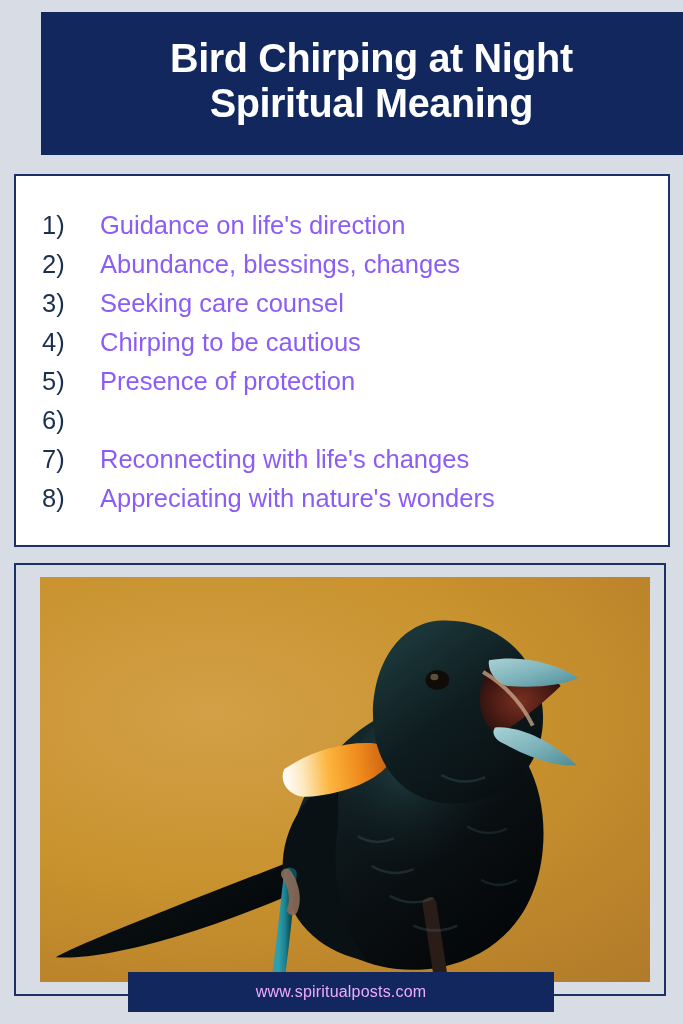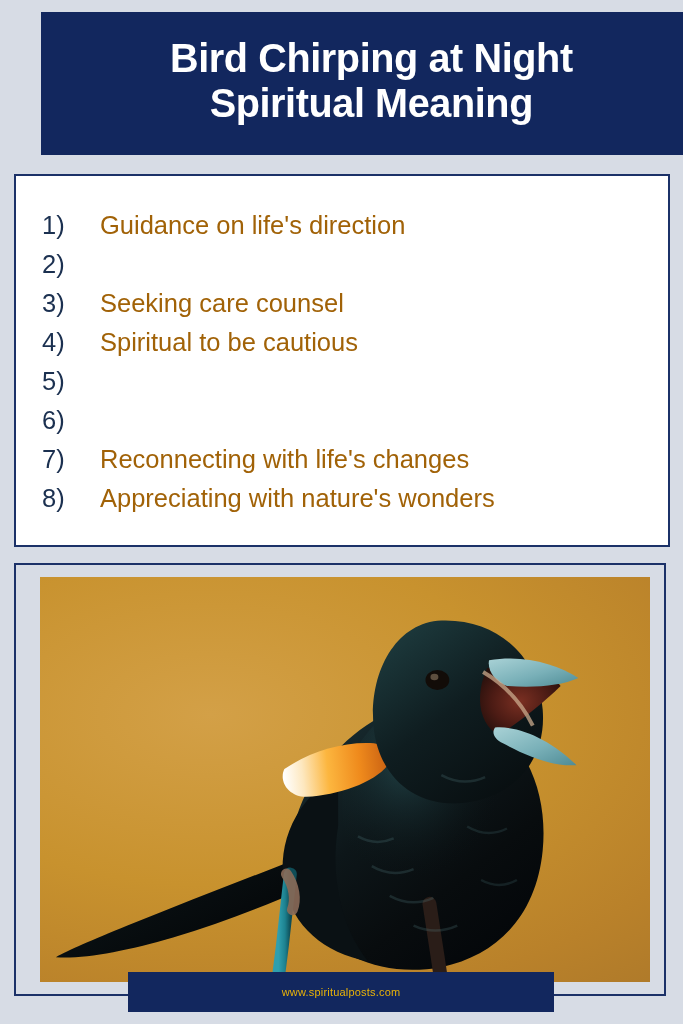--- a/index.html
+++ b/index.html
@@ -71,21 +71,21 @@
     color: #1b3050;
     font-family: "Liberation Sans", sans-serif;
     white-space: nowrap;
   }
   .item-num {
     width: 58px;
     flex: 0 0 58px;
     color: #1b3050;
   }
   .item-text {
-    color: #a16207;
+    color: #8b5cf6;
   }
 
   
   .photo-box {
     position: absolute;
     left: 14px;
     top: 563px;
     width: 652px;
     height: 433px;
     border: 2px solid #1b3168;
@@ -116,22 +116,22 @@
     left: 128px;
     top: 972px;
     width: 426px;
     height: 40px;
     background: #12275e;
     display: flex;
     align-items: center;
     justify-content: center;
   }
   .footer-text {
-    color: #eab308;
-    font-size: 11px;
+    color: #f0abfc;
+    font-size: 16px;
     font-family: "Liberation Sans", sans-serif;
     letter-spacing: 0.2px;
   }
 </style>
 </head>
 <body>
 
 <div class="page">
 
   <div class="title-box">
@@ -142,34 +142,36 @@
   <div class="list-box">
     <div class="list-inner">
 
       <div class="list-item">
         <span class="item-num">1)</span>
         <span class="item-text">Guidance on life's direction</span>
       </div>
 
       <div class="list-item">
         <span class="item-num">2)</span>
+        <span class="item-text">Abundance, blessings, changes</span>
       </div>
 
       <div class="list-item">
         <span class="item-num">3)</span>
         <span class="item-text">Seeking care counsel</span>
       </div>
 
       <div class="list-item">
         <span class="item-num">4)</span>
-        <span class="item-text">Spiritual to be cautious</span>
+        <span class="item-text">Chirping to be cautious</span>
       </div>
 
       <div class="list-item">
         <span class="item-num">5)</span>
+        <span class="item-text">Presence of protection</span>
       </div>
 
       <div class="list-item">
         <span class="item-num">6)</span>
       </div>
 
       <div class="list-item">
         <span class="item-num">7)</span>
         <span class="item-text">Reconnecting with life's changes</span>
       </div>

